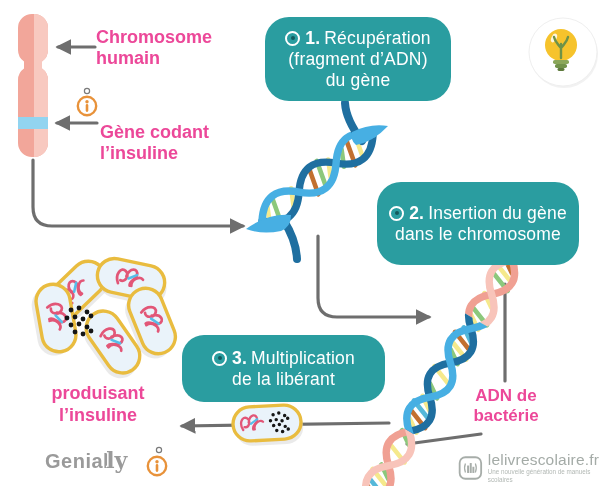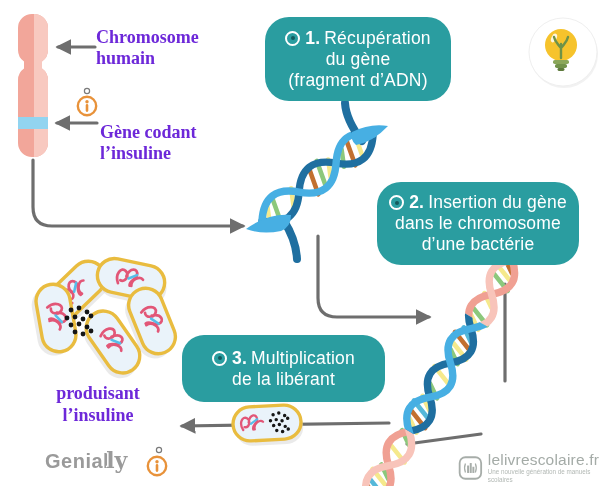--- a/index.html
+++ b/index.html
@@ -1,20 +1,20 @@
 <!DOCTYPE html>
 <html><head>
 <meta charset="utf-8">
 <style>
   html,body{margin:0;padding:0;background:#fff;}
   .stage{position:relative;width:600px;height:486px;overflow:hidden;background:#fff;
          font-family:"Liberation Sans",sans-serif;}
   svg.layer{position:absolute;left:0;top:0;z-index:1;}
   
-  .lbl{position:absolute;z-index:3;color:#6d28d9;font-weight:bold;font-size:18px;line-height:21px;font-family:Liberation Serif, serif;}
+  .lbl{position:absolute;z-index:3;color:#ec4899;font-weight:bold;font-size:18px;line-height:21px;}
   .chromo-label{left:96px;top:27px;width:140px;}
   .gene-label{left:100px;top:122px;width:130px;}
   .result-label{left:10px;top:383px;width:176px;text-align:center;line-height:21.5px;}
   .adn-label{left:455px;top:386px;width:102px;text-align:center;font-size:17px;line-height:20px;}
   
   .step-box{position:absolute;z-index:3;background:#2A9DA0;color:#fff;border-radius:24px;
             display:flex;flex-direction:column;align-items:center;justify-content:center;
             font-size:17.5px;line-height:21px;font-weight:500;letter-spacing:.2px;}
   .step-box .ln{display:flex;align-items:center;white-space:nowrap;}
   .step-box b{font-weight:800;margin-right:4px;}
@@ -242,46 +242,47 @@
   <div class="lbl gene-label">
     <div>Gène codant</div>
     <div>l’insuline</div>
   </div>
 
   <div class="lbl result-label">
     <div>produisant</div>
     <div>l’insuline</div>
   </div>
 
+  <div class="lbl adn-label">
+    <div>ADN de</div>
+    <div>bactérie</div>
+  </div>
 
   <div class="step-box step1">
     <div class="ln">
         <span class="bullseye"></span>
         <b>1.</b>
         <span>Récupération</span>
       </div>
     <div class="ln">
+        <span>(fragment d’ADN)</span>
+      </div>
+    <div class="ln">
         <span>du gène</span>
-      </div>
-    <div class="ln">
-        <span>(fragment d’ADN)</span>
       </div>
   </div>
 
   <div class="step-box step2">
     <div class="ln">
         <span class="bullseye"></span>
         <b>2.</b>
         <span>Insertion du gène</span>
       </div>
     <div class="ln">
         <span>dans le chromosome</span>
-      </div>
-    <div class="ln">
-        <span>d’une bactérie</span>
       </div>
   </div>
 
   <div class="step-box step3">
     <div class="ln">
         <span class="bullseye"></span>
         <b>3.</b>
         <span>Multiplication</span>
       </div>
     <div class="ln">

